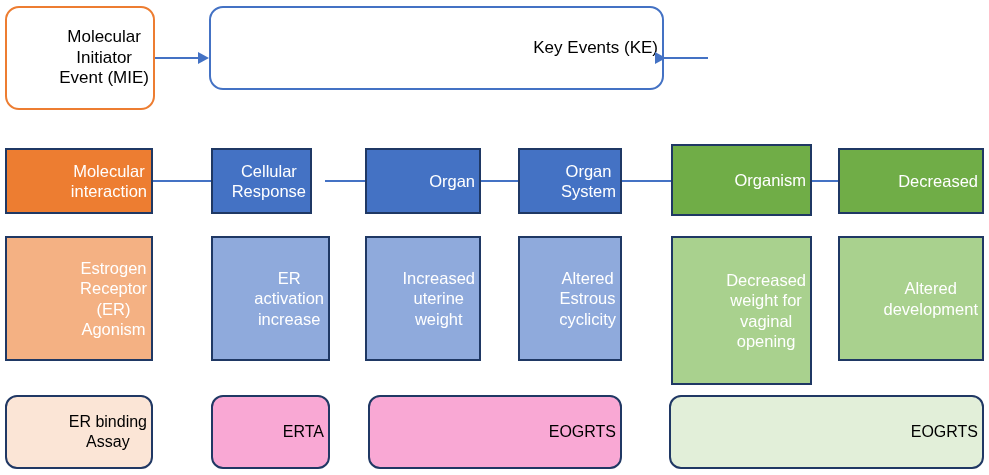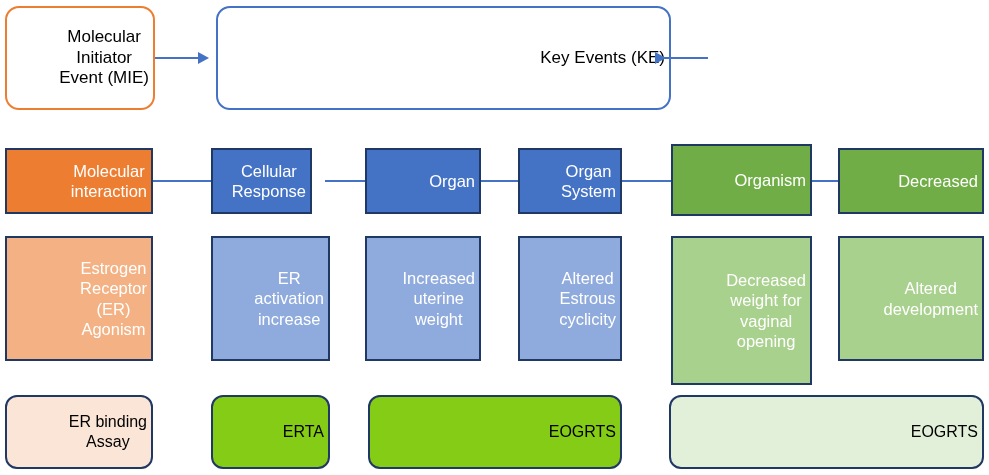--- a/index.html
+++ b/index.html
@@ -59,21 +59,21 @@
   .fill-green-lt    { background: #A9D18E; }
 
   
   .assay {
     border: 2px solid #203864;
     border-radius: 12px;
     color: #000000;
     font-size: 16px;
   }
   .assay.peach     { background: #FBE5D6; }
-  .assay.paleblue  { background: #84cc16; }
+  .assay.paleblue  { background: #f9a8d4; }
   .assay.palegreen { background: #E2EFD9; }
 
   
   .conn {
     position: absolute;
     background: #4472C4;
   }
   .conn.h { height: 2px; }
   .arrow-head {
     position: absolute;
@@ -88,21 +88,21 @@
 <body>
 
 <div id="canvas">
 
   <div class="box banner mie" style="left:5px;  top:6px;  width:150px; height:104px;">
     <span class="txt">Molecular
 Initiator
 Event (MIE)</span>
   </div>
 
-  <div class="box banner ke" style="left:216px; top:6px;  width:455px; height:104px;">
+  <div class="box banner ke" style="left:209px; top:6px;  width:455px; height:84px;">
     <span class="txt">Key Events (KE)</span>
   </div>
 
 
   <div class="conn h" style="left:155px; top:57px; width:46px;"></div>
   <div class="arrow-head" style="left:198px; top:52px;"></div>
 
   <div class="conn h" style="left:664px; top:57px; width:44px;"></div>
   <div class="arrow-head" style="left:655px; top:52px;"></div>
 

